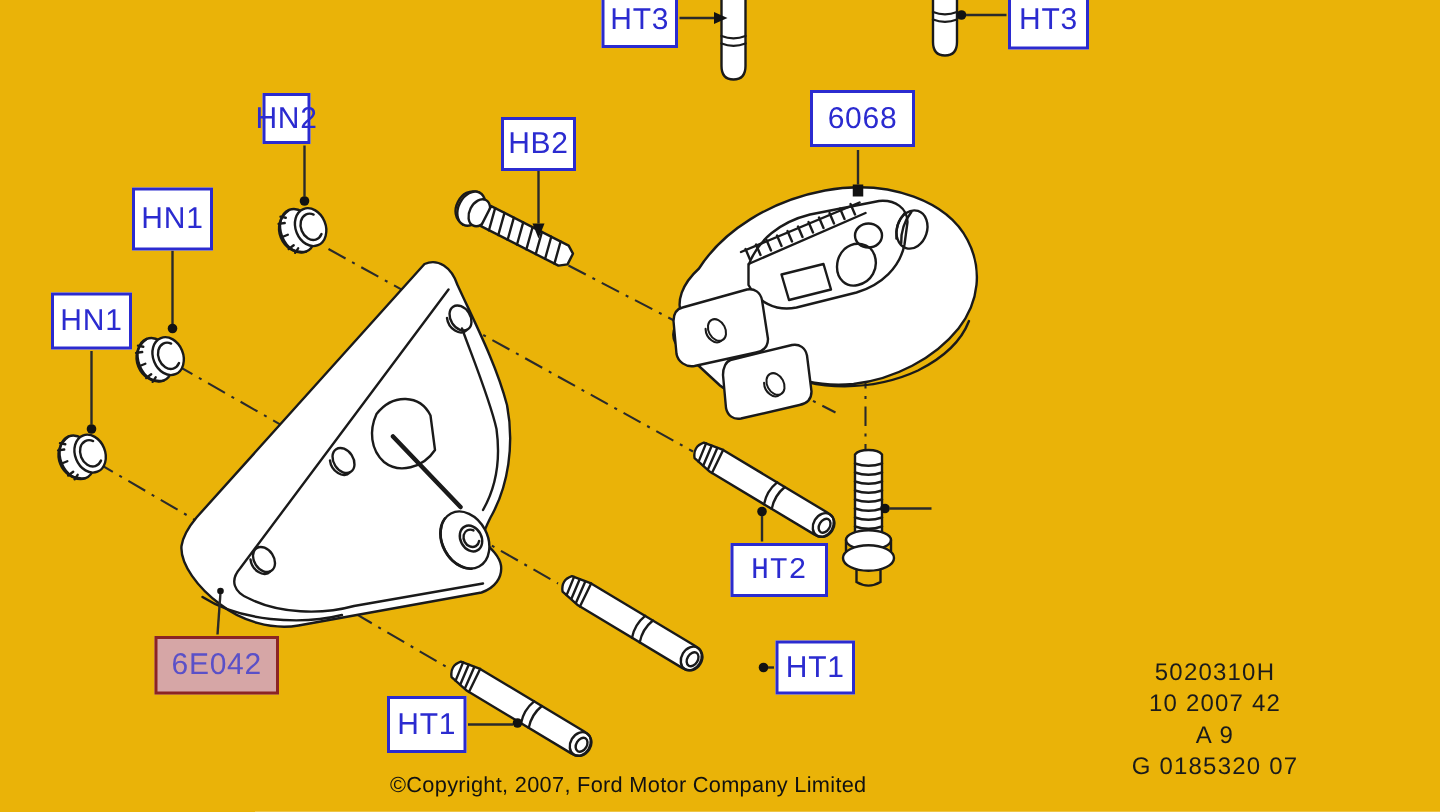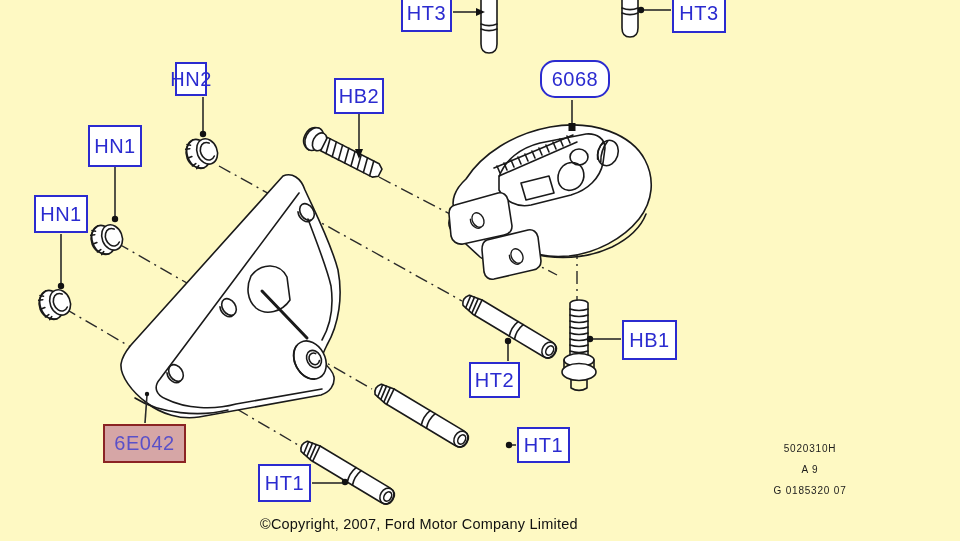--- a/index.html
+++ b/index.html
@@ -7,42 +7,42 @@
     --label-bg:#ffffff;
     --highlight-border:#8b2424;
     --highlight-bg:#d6a6a6;
     --highlight-text:#5a50c8;
     --ink:#1a1a1a;
     --leader:#2a2a2a;
   }
   html,body{margin:0;padding:0;}
   body{font-family:"Liberation Sans", sans-serif; background:#fff;}
   .stage{
-    position:relative; width:960px; height:541px; background:#fef9c3;
+    position:relative; width:960px; height:541px; background:#eab308;
     overflow:hidden;
   }
   .stage svg{position:absolute; left:0; top:0;}
   .plabel{
     position:absolute;
     border:2px solid var(--label-blue);
     background:var(--label-bg);
     color:var(--label-blue);
     font-size:20px; letter-spacing:.5px;
     display:flex; align-items:center; justify-content:center;
     box-sizing:border-box;
     cursor:pointer;
   }
   .plabel.hl{
     border-color:var(--highlight-border);
     background:var(--highlight-bg);
     color:var(--highlight-text);
   }
   .refblock{
     position:absolute; left:735px; top:438px; width:150px;
-    text-align:center; color:#1b1b1b; font-size:10px;
+    text-align:center; color:#1b1b1b; font-size:16px;
     line-height:21px; letter-spacing:.8px;
   }
   .copyright{
     position:absolute; left:260px; top:516px; width:390px;
     text-align:left; color:#111; font-size:14.5px; letter-spacing:.2px;
   }
   .art{stroke:var(--ink); stroke-width:1.6; fill:none; stroke-linecap:round; stroke-linejoin:round;}
   .artf{stroke:var(--ink); stroke-width:1.6; fill:#fff; stroke-linecap:round; stroke-linejoin:round;}
   .thick{stroke-width:3;}
   .axis{stroke:var(--leader); stroke-width:1.4; fill:none; stroke-dasharray:13 5 2 5;}
@@ -223,27 +223,27 @@
       <circle class="dot" cx="147" cy="394" r="2.2"></circle>
     </g>
   </svg>
 
   <div class="plabel" style="left:401px; top:-6px; width:51px; height:38px;">HT3</div>
   <div class="plabel" style="left:672px; top:-6px; width:54px; height:39px;">HT3</div>
   <div class="plabel" style="left:175px; top:62px; width:32px; height:34px;">HN2</div>
   <div class="plabel" style="left:88px; top:125px; width:54px; height:42px;">HN1</div>
   <div class="plabel" style="left:34px; top:195px; width:54px; height:38px;">HN1</div>
   <div class="plabel" style="left:334px; top:78px; width:50px; height:36px;">HB2</div>
-  <div class="plabel" style="left:540px; top:60px; width:70px; height:38px;border-radius:15px;">6068</div>
-  <div class="plabel" style="left:622px; top:320px; width:55px; height:40px;">HB1</div>
-  <div class="plabel" style="left:469px; top:362px; width:51px; height:36px;">HT2</div>
+  <div class="plabel" style="left:540px; top:60px; width:70px; height:38px;">6068</div>
+  <div class="plabel" style="left:487px; top:362px; width:65px; height:36px;font-family:Liberation Mono, monospace;">HT2</div>
   <div class="plabel" style="left:517px; top:427px; width:53px; height:36px;">HT1</div>
   <div class="plabel" style="left:258px; top:464px; width:53px; height:38px;">HT1</div>
   <div class="plabel hl" style="left:103px; top:424px; width:83px; height:39px;">6E042</div>
 
   <div class="refblock">
     <div>5020310H</div>
+    <div>10 2007 42</div>
     <div>A 9</div>
     <div>G 0185320 07</div>
   </div>
 
   <div class="copyright">©Copyright, 2007, Ford Motor Company Limited</div>
 </div>
 
 </body></html>

